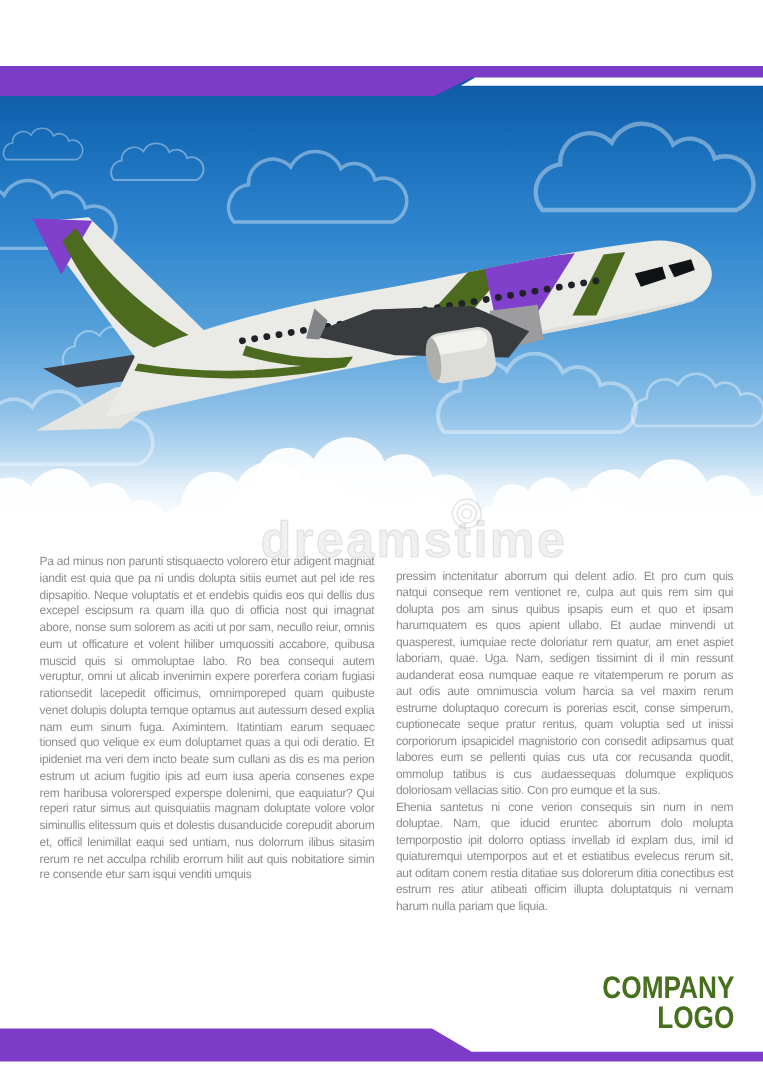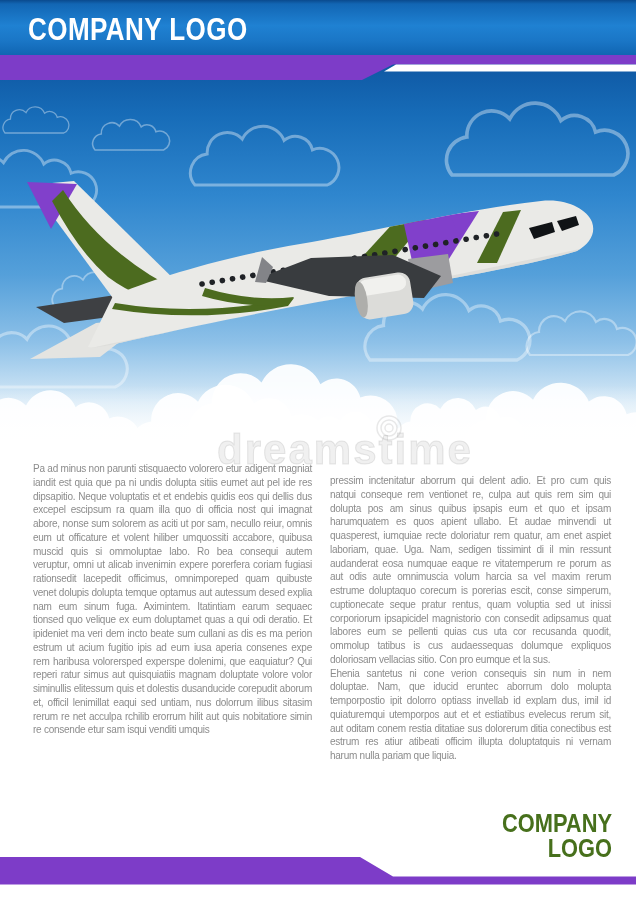--- a/index.html
+++ b/index.html
@@ -28,23 +28,20 @@
   .ribbon{position:absolute;left:0;top:855px;width:636px;height:31px;display:block;}
   .logo-bottom{position:absolute;right:24px;top:811px;text-align:right;color:#47701c;
                font-size:26px;line-height:25px;font-weight:bold;white-space:nowrap;
                transform:scaleX(0.84);transform-origin:right center;}
 </style>
 </head>
 <body>
 
 <div class="page">
 
-  <div class="header">
-    <div class="logo-top">COMPANY LOGO</div>
-  </div>
 
   <svg class="art" viewBox="0 0 636 400">
     <defs>
       <linearGradient id="skyGrad" x1="0" y1="0" x2="0" y2="1">
         <stop offset="0" stop-color="#0d55a0"></stop>
         <stop offset="0.15" stop-color="#176cb8"></stop>
         <stop offset="0.35" stop-color="#2f86ce"></stop>
         <stop offset="0.55" stop-color="#55a0da"></stop>
         <stop offset="0.72" stop-color="#8ec1e8"></stop>
         <stop offset="0.87" stop-color="#d8eaf7"></stop>

